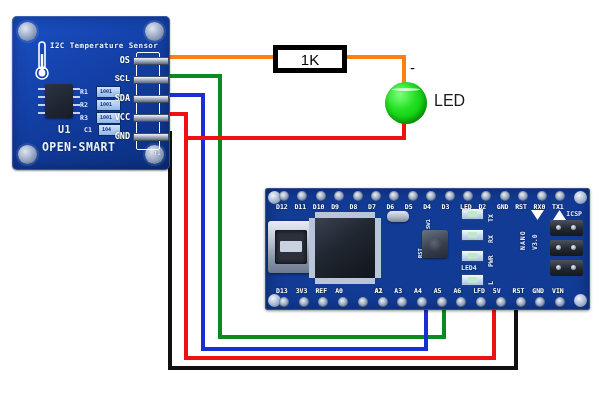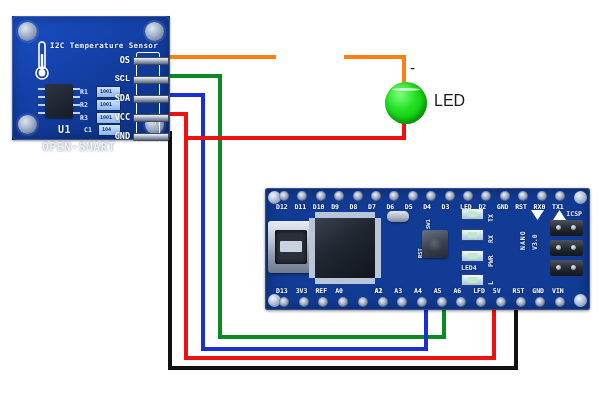--- a/index.html
+++ b/index.html
@@ -2,23 +2,23 @@
 <html><head>
 <meta charset="utf-8">
 <style>
   html,body{margin:0;padding:0;background:#ffffff;}
   body{font-family:"Liberation Sans", sans-serif;}
   #canvas{
     position:relative;width:600px;height:400px;background:#ffffff;overflow:hidden;
   }
   
   #sensor{
-    position:absolute;left:12px;top:16px;width:158px;height:124px;
+    position:absolute;left:12px;top:16px;width:158px;height:154px;
     background:linear-gradient(150deg,#1a4fc4 0%,#1543ad 35%,#0f3791 70%,#0c2f7d 100%);
-    border-radius:0;
+    border-radius:5px;
     box-shadow:inset 0 0 14px rgba(0,0,0,.35), 0 1px 2px rgba(0,0,0,.4);
   }
   #sensor .edge{position:absolute;inset:0;border-radius:5px;border:1px solid rgba(255,255,255,.18);}
   .mnt{position:absolute;width:19px;height:19px;border-radius:50%;
        background:radial-gradient(circle at 38% 34%,#dfe6f2,#8fa0bd 58%,#4b5e82 100%);
        box-shadow:0 0 0 2px rgba(255,255,255,.10);}
   .mnt.tl{left:6px;top:6px;}  .mnt.tr{right:6px;top:6px;}
   .mnt.bl{left:6px;bottom:6px;} .mnt.br{right:6px;bottom:6px;}
   #sensor .silk{position:absolute;color:#eaf1ff;font-family:"DejaVu Sans Mono", monospace;
                 letter-spacing:.4px;text-shadow:0 0 2px rgba(0,0,0,.5);white-space:nowrap;}
@@ -197,20 +197,23 @@
 
     <div id="j1">
       <div class="hdrpin" style="top:4px;"></div>
       <div class="hdrpin" style="top:23px;"></div>
       <div class="hdrpin" style="top:42px;"></div>
       <div class="hdrpin" style="top:61px;"></div>
       <div class="hdrpin" style="top:80px;"></div>
     </div>
   </div>
 
+  <div id="res">
+    <span>1K</span>
+  </div>
 
   <div id="ledminus">-</div>
   <div id="led"></div>
   <div id="ledlabel">LED</div>
 
   <div id="nano">
     <div class="edge"></div>
     <div class="nmnt tl"></div>
     <div class="nmnt tr"></div>
     <div class="nmnt bl"></div>

